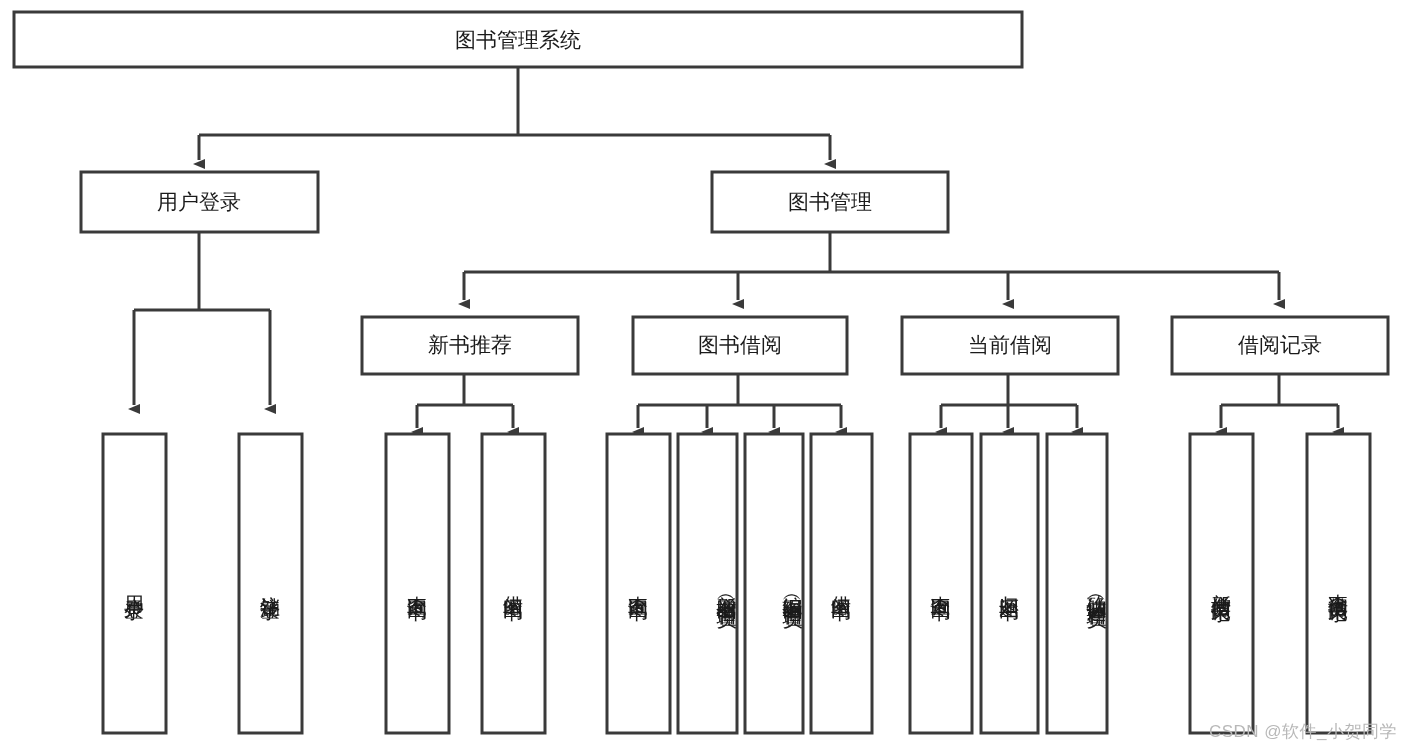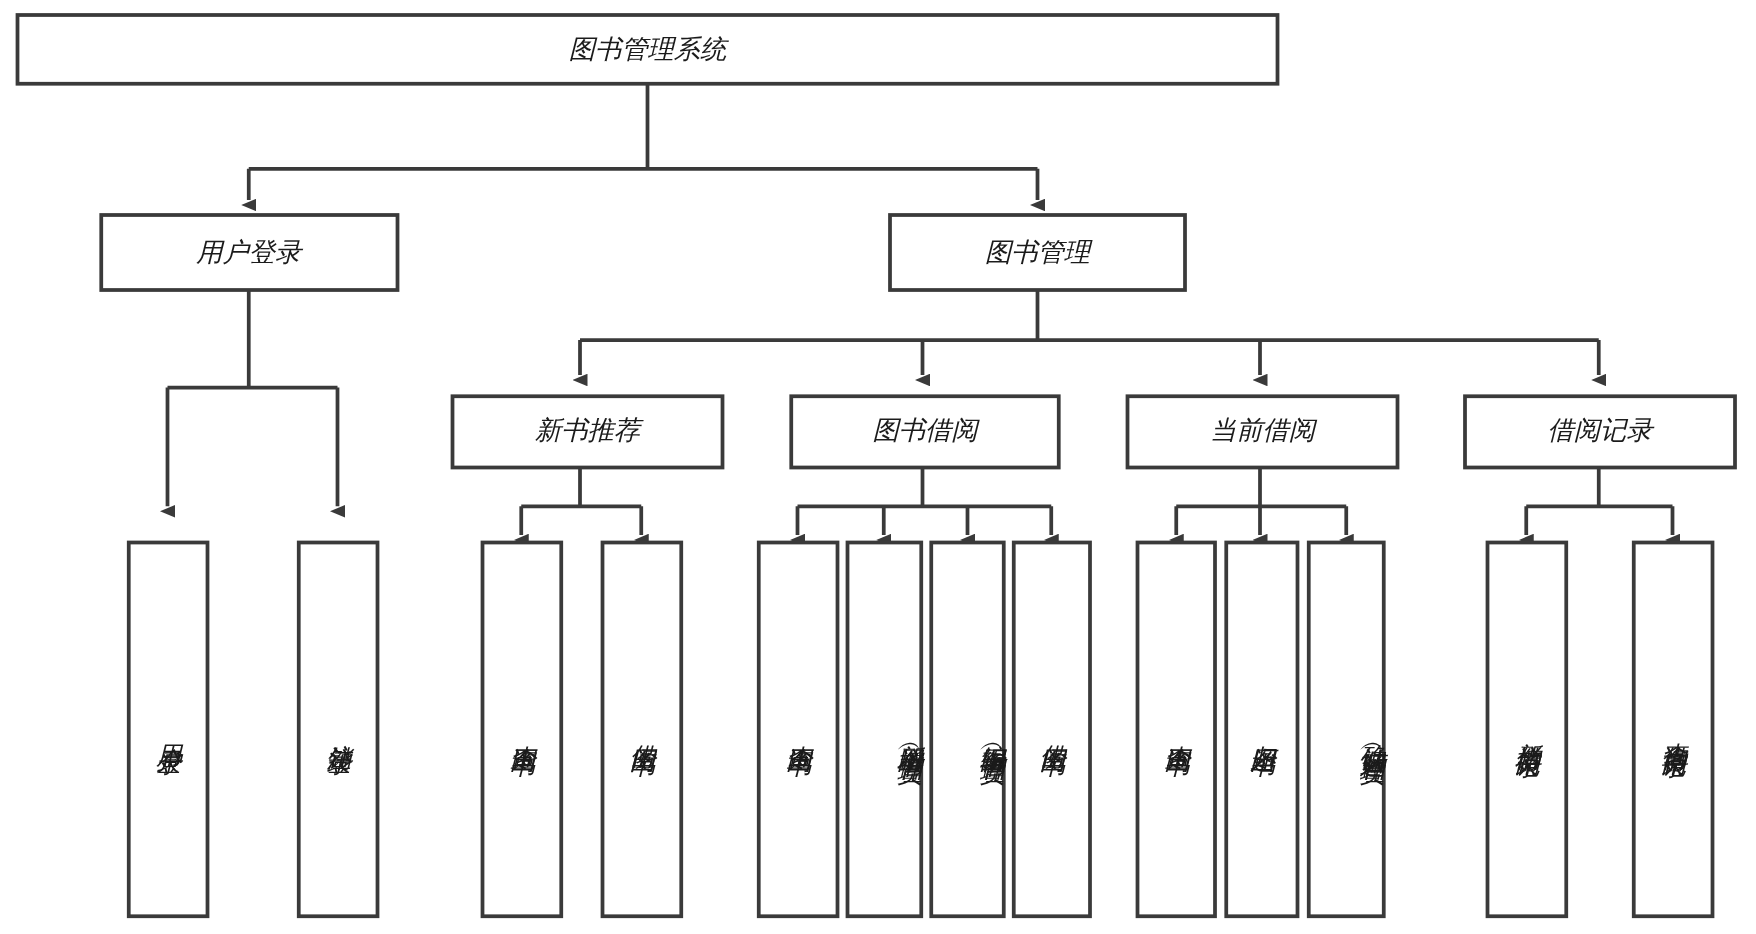--- a/index.html
+++ b/index.html
@@ -11,21 +11,20 @@
     width: 1405px;
     height: 747px;
     font-family: "Liberation Sans", "DejaVu Sans", sans-serif;
     overflow: hidden;
   }
   #diagram-root {
     position: relative;
     width: 1405px;
     height: 747px;
     background: #ffffff;
-    font-style: italic;
   }
   svg#tree-svg {
     position: absolute;
     top: 0;
     left: 0;
     width: 1405px;
     height: 747px;
   }
   .node-box {
     fill: #ffffff;
@@ -191,14 +190,15 @@
   <div class="node-label-v" style="left:745px; top:434px; width:58px; height:299px; align-items:flex-start; padding-top:10px; box-sizing:border-box;">编辑图书（管理员）</div>
   <div class="node-label-v" style="left:811px; top:434px; width:61px; height:299px;">借阅图书</div>
 
   <div class="node-label-v" style="left:910px; top:434px; width:62px; height:299px;">查询图书</div>
   <div class="node-label-v" style="left:981px; top:434px; width:57px; height:299px;">归还图书</div>
   <div class="node-label-v" style="left:1047px; top:434px; width:60px; height:299px; align-items:flex-start; padding-top:10px; box-sizing:border-box;">确认归还（管理员）</div>
 
   <div class="node-label-v" style="left:1190px; top:434px; width:63px; height:299px;">新增借阅记录</div>
   <div class="node-label-v" style="left:1307px; top:434px; width:63px; height:299px;">查询借阅记录</div>
 
+  <div id="watermark">CSDN @软件_小贺同学</div>
 
 </div>
 
 </body></html>

